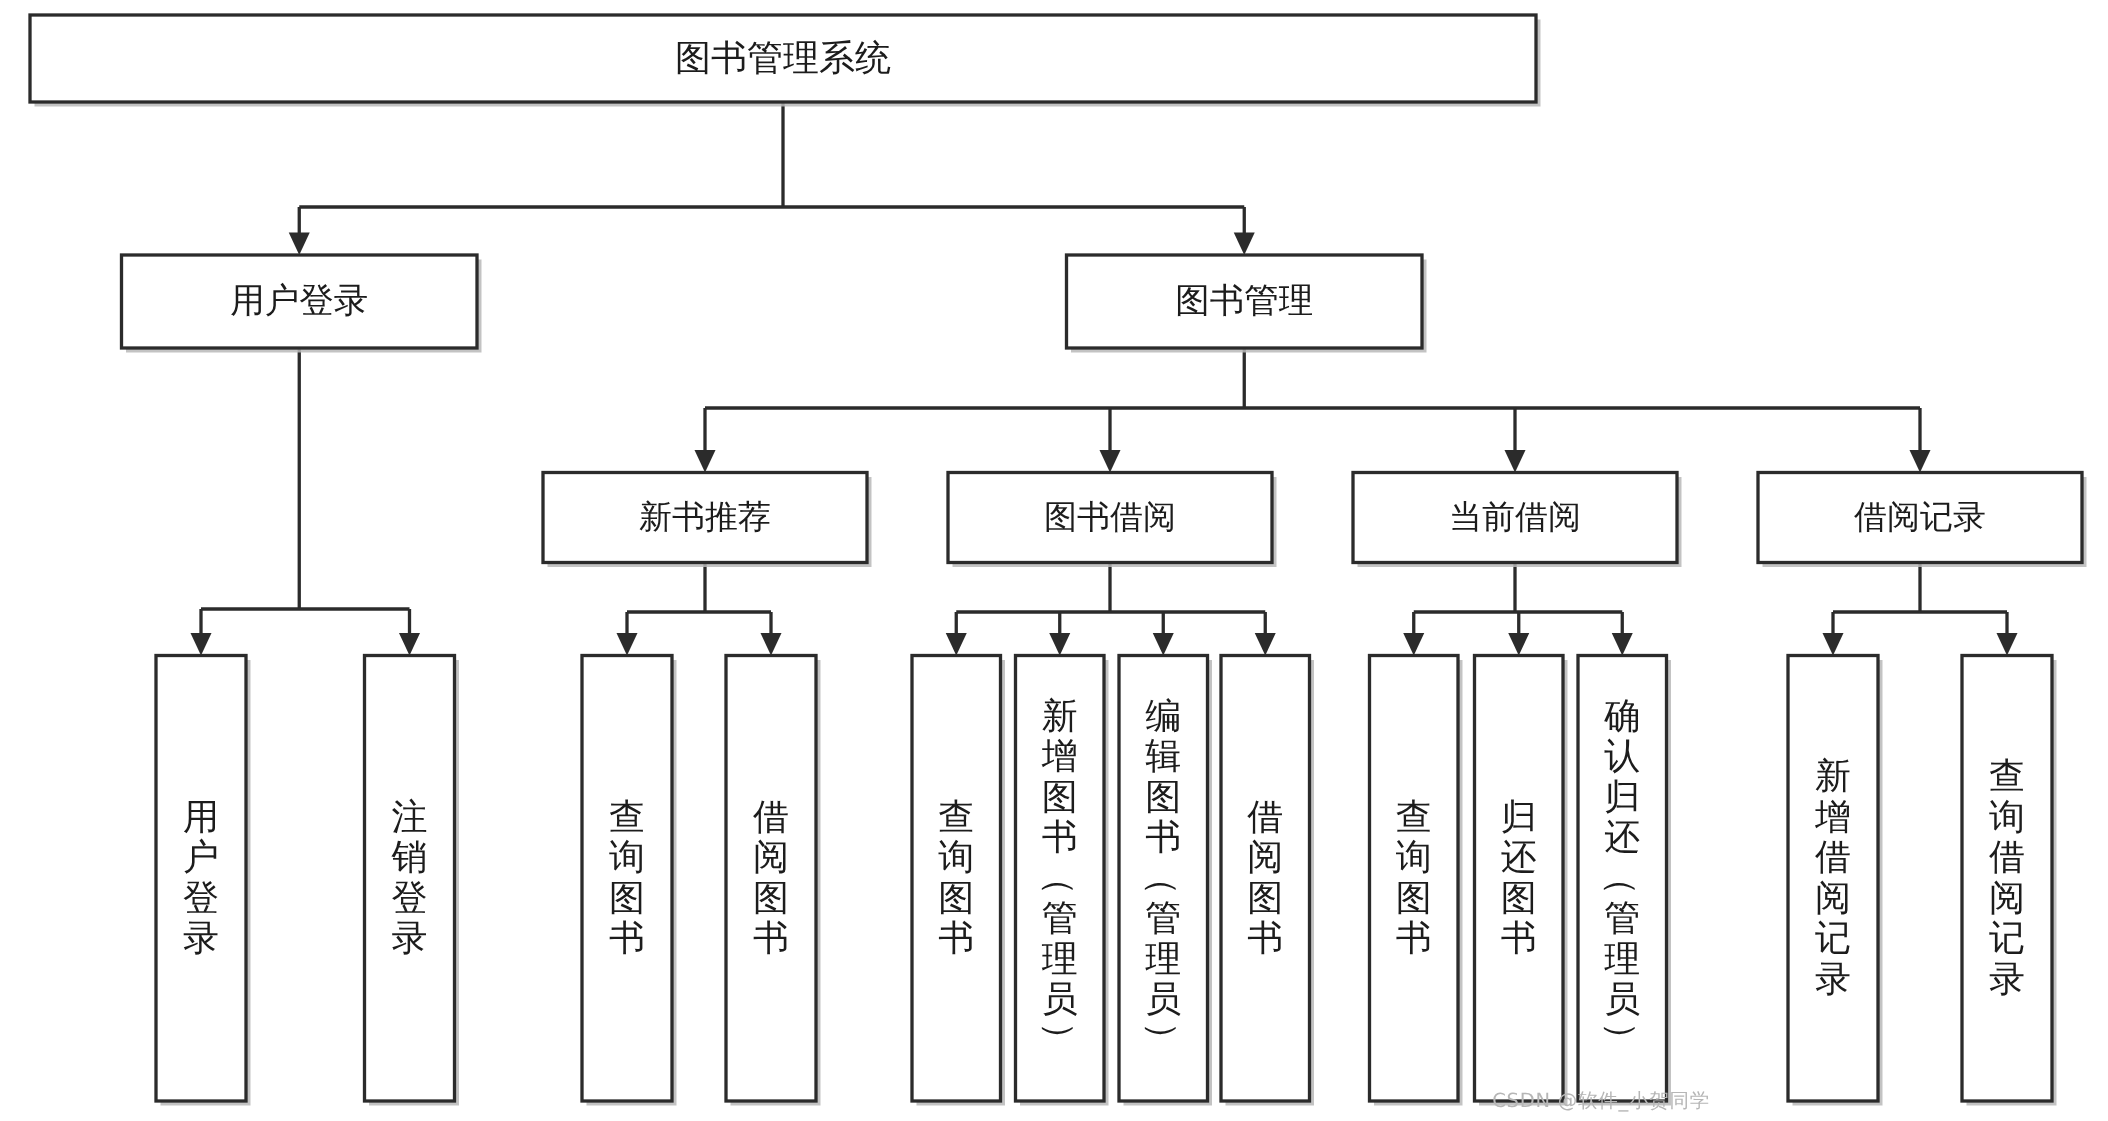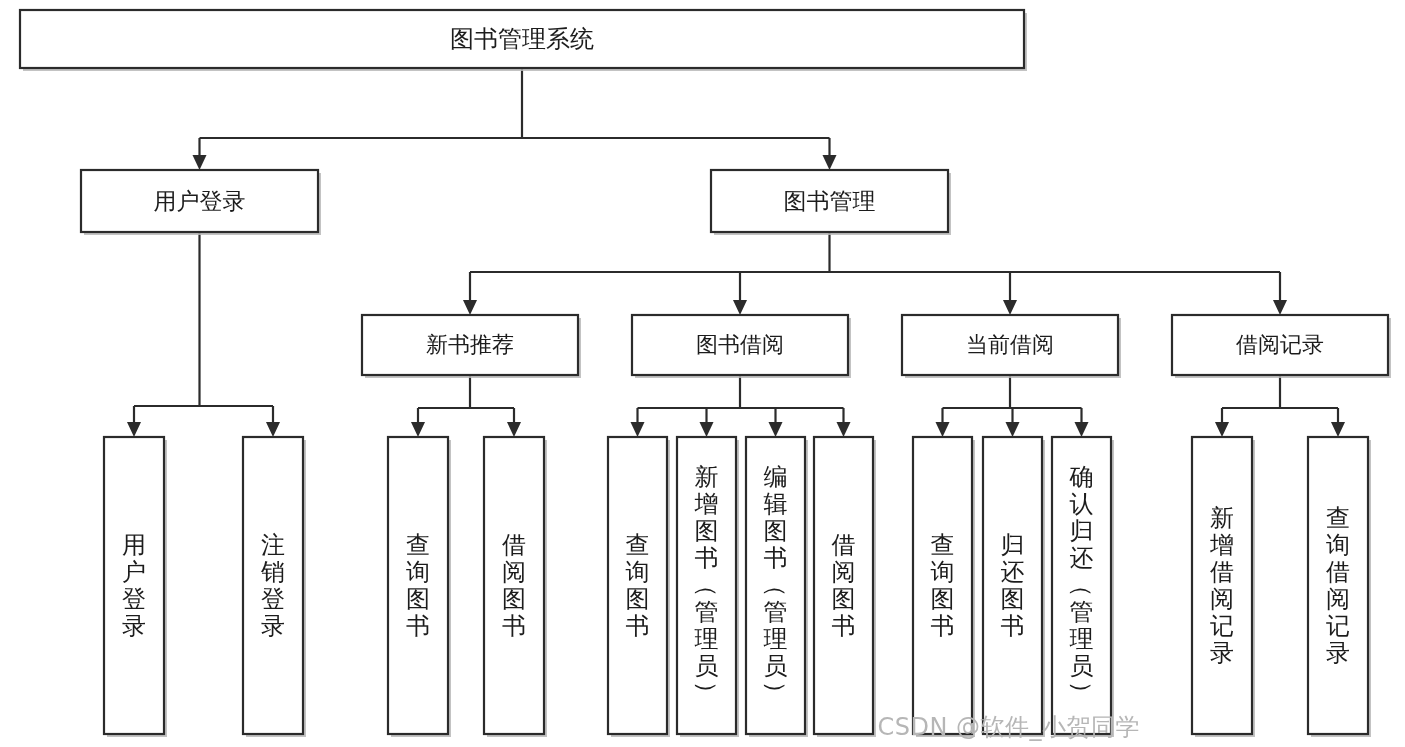--- a/index.html
+++ b/index.html
@@ -49,21 +49,21 @@
     font-family:"DejaVu Sans","Liberation Sans",sans-serif;
     font-size:24px;
     text-anchor:middle;
   }
 
   .watermark{
     position:absolute;
     right:8px;
     bottom:4px;
     color:#b6b6b6;
-    font-size:24px;
+    font-size:13px;
     font-family:"DejaVu Sans","Liberation Sans",sans-serif;
     letter-spacing:.5px;
     white-space:nowrap;
     pointer-events:none;
   }
 </style>
 </head>
 <body>
 
 <div id="diagram-root">

